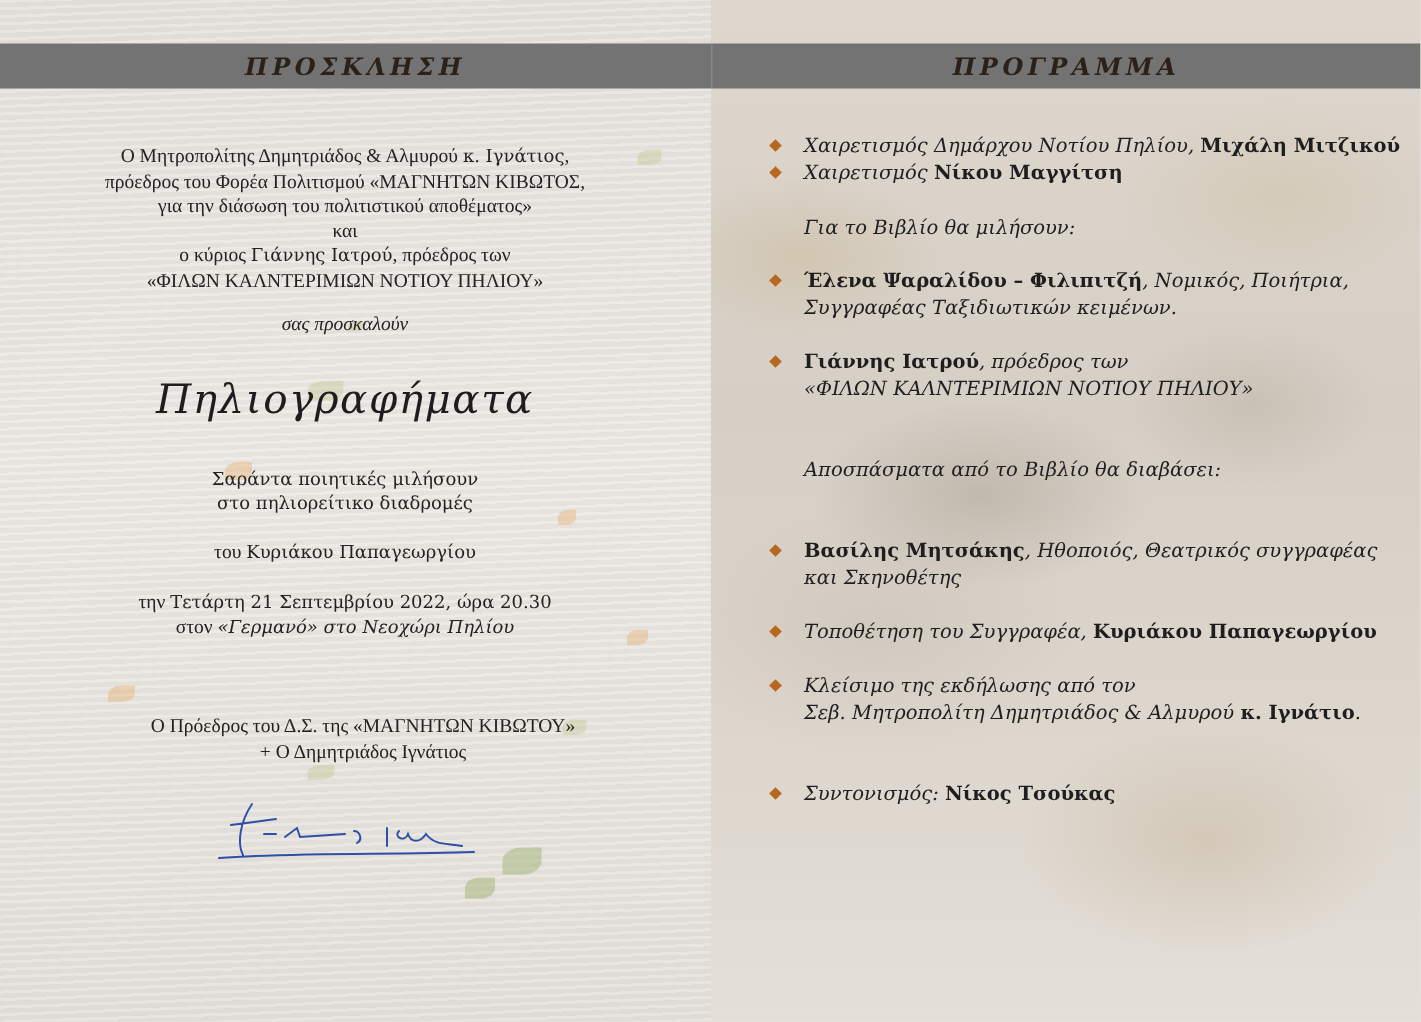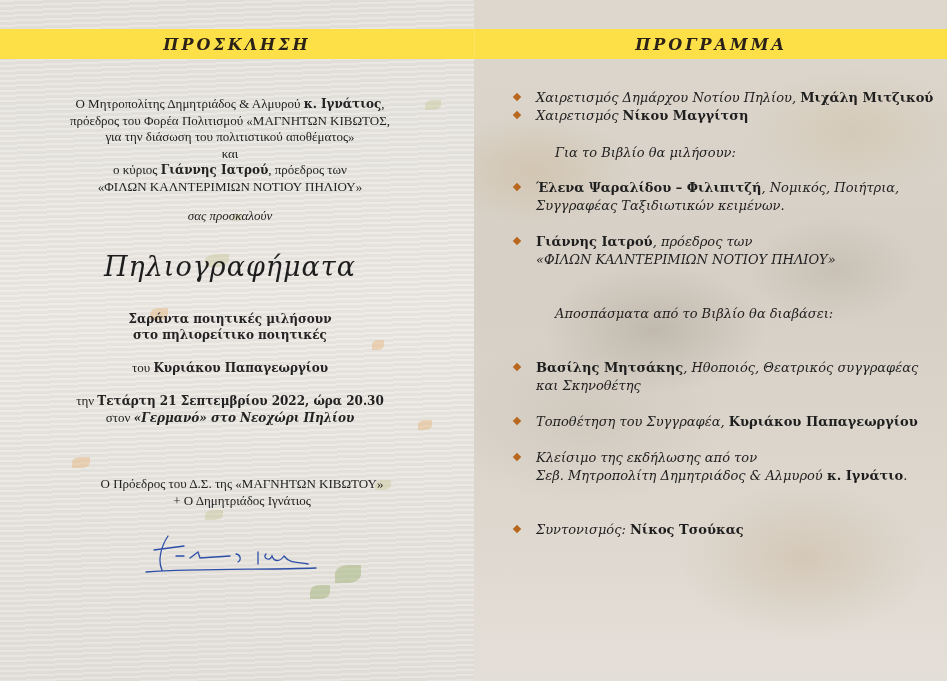--- a/index.html
+++ b/index.html
@@ -28,55 +28,55 @@
     }
     .leaf {
       position: absolute; border-radius: 50% 0 50% 0;
       background: rgba(200, 200, 150, 0.45);
     }
     .leaf.orange { background: rgba(230, 180, 120, 0.45); }
     .leaf.green { background: rgba(160, 180, 120, 0.5); }
 
     .header-bar {
       position: absolute; left: 0; top: 29px; width: 947px; height: 30px;
-      background: #fde047;
+      background: #737373;
       display: flex;
     }
     .header-half {
       flex: 1; display: flex; align-items: center; justify-content: center;
       font-family: "DejaVu Serif", serif; font-style: italic; font-weight: bold;
       font-size: 16px; letter-spacing: 3px; color: #2a2118;
     }
     .header-half.left { width: 474px; flex: none; border-right: 1px solid rgba(255,255,255,0.15); }
 
     .left-col {
       position: absolute; left: 0; top: 0; width: 460px; height: 681px;
       text-align: center; font-family: "Liberation Serif", serif; font-size: 13px; line-height: 16.5px;
       color: #222;
     }
     .blk { position: absolute; left: 0; width: 460px; }
     .title-script {
       font-family: "DejaVu Serif", serif; font-size: 27px; letter-spacing: 1px;
       font-style: italic; color: #1d1d1d;
     }
-    .serif-bold { font-family: "DejaVu Serif", serif; font-weight: bold; font-size: 12px; }
+    .serif-bold { font-family: "DejaVu Serif", serif; font-weight: normal; font-size: 12px; }
 
     .right-col {
       position: absolute; left: 510px; top: 0; width: 420px; height: 580px;
       font-family: "DejaVu Serif", serif; font-size: 13px; line-height: 18px; color: #1e1e1e;
     }
     .item { position: absolute; left: 0; width: 420px; }
     .item .bullet {
       position: absolute; left: 4px; top: 5px; width: 6px; height: 6px;
       background: #b8671e; transform: rotate(45deg);
     }
     .item .txt { position: absolute; left: 26px; width: 400px; }
     .it { font-style: italic; }
     .bd { font-weight: bold; font-style: normal; }
-    .plain-label { position: absolute; left: 26px; font-style: italic; margin-left: 19px; }
+    .plain-label { position: absolute; left: 26px; font-style: italic; }
 
     .signature {
       position: absolute; left: 140px; top: 528px; width: 190px; height: 48px;
     }
   </style>
 </head>
 <body>
 
 <div class="bg-left"></div>
 <div class="bg-right"></div>
@@ -109,21 +109,21 @@
   </div>
 
   <div class="blk" style="top:208px;font-style:italic;">
     <div>σας προσκαλούν</div>
   </div>
 
   <div class="blk title-script" style="top:259px;">Πηλιογραφήματα</div>
 
   <div class="blk serif-bold" style="top:311px; line-height:16px;">
     <div>Σαράντα ποιητικές μιλήσουν</div>
-    <div>στο πηλιορείτικο ποιητικές</div>
+    <div>στο πηλιορείτικο διαδρομές</div>
   </div>
 
   <div class="blk" style="top:360px;">
     <span>του  </span><span class="serif-bold">Κυριάκου Παπαγεωργίου</span>
   </div>
 
   <div class="blk" style="top:393px;">
     <div><span>την </span><span class="serif-bold">Τετάρτη 21 Σεπτεμβρίου 2022, ώρα 20.30</span></div>
     <div><span>στον </span><span class="serif-bold" style="font-style:italic;margin-top:16px;">«Γερμανό» στο Νεοχώρι Πηλίου</span></div>
   </div>

